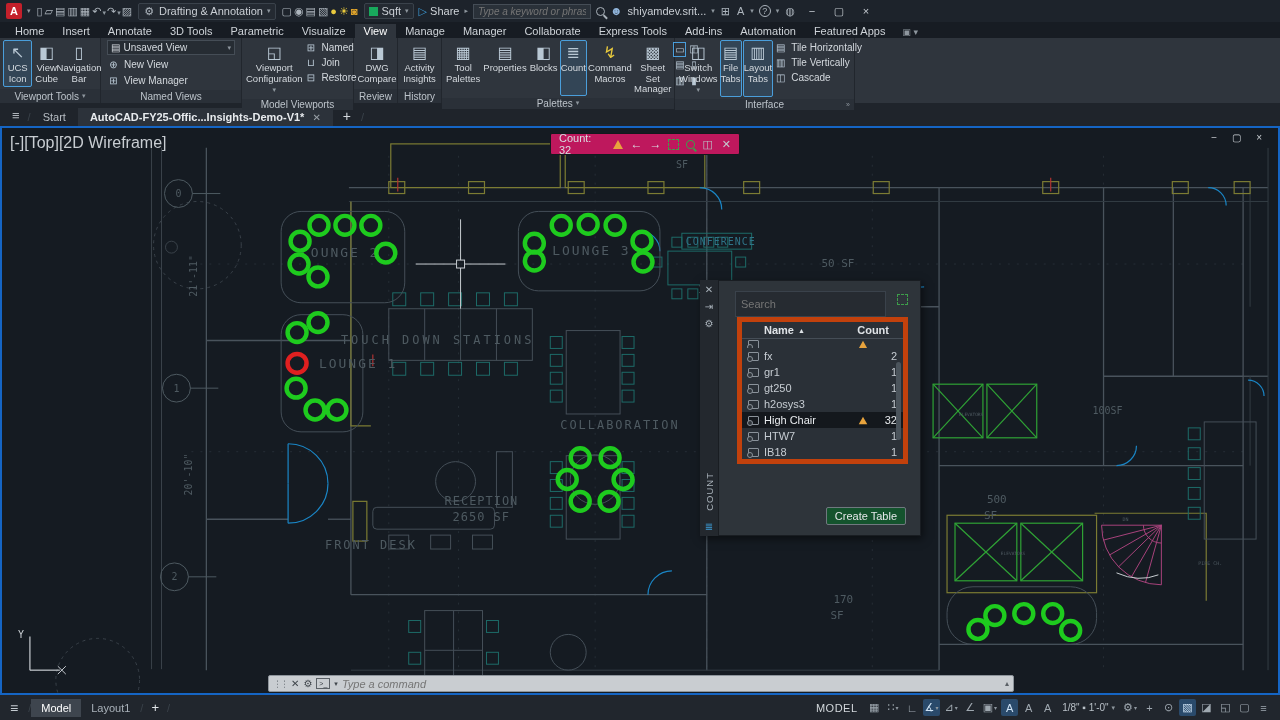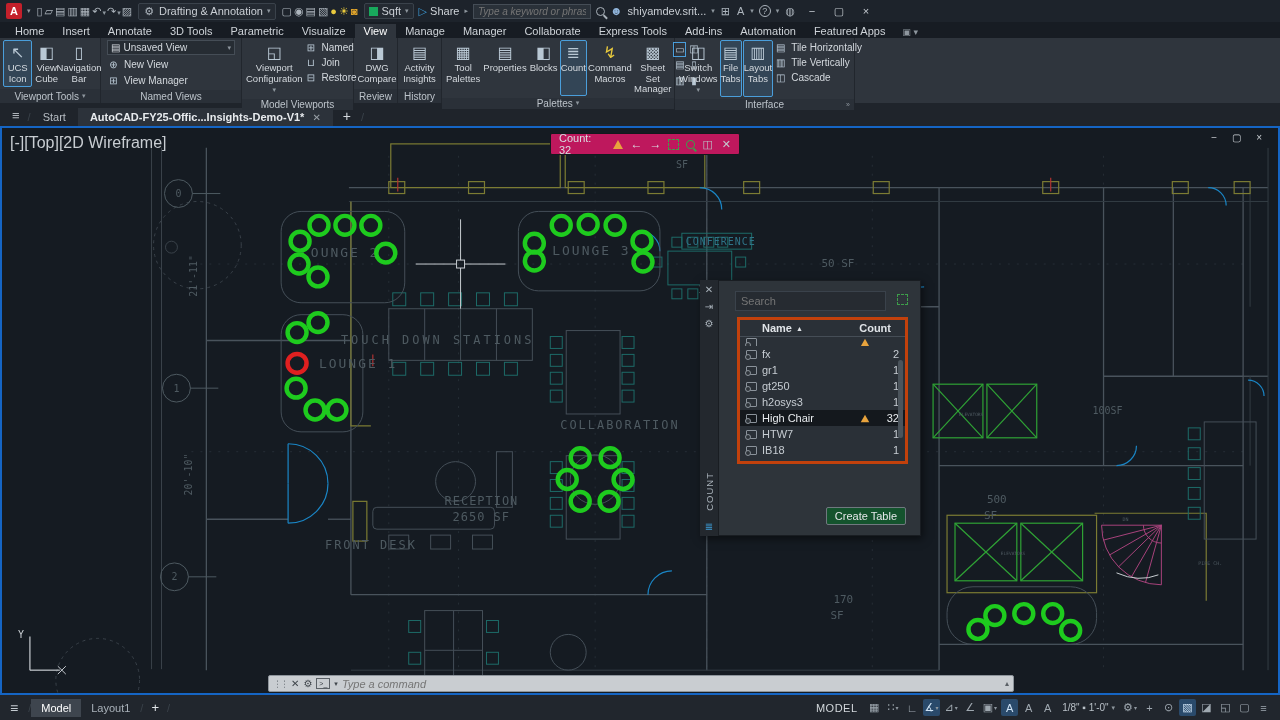--- a/index.html
+++ b/index.html
@@ -56,23 +56,23 @@
   .selicon{width:11px;height:11px;border:1px dashed #3d9e4a;display:inline-block}
   .gmag{position:relative;width:9px;height:9px;border:1.5px solid #3d9e4a;border-radius:50%;display:inline-block}
   .gmag::after{content:"";position:absolute;width:4px;height:1.5px;background:#3d9e4a;transform:rotate(45deg);left:6px;top:8px}
   .ct-x{color:#c4cad0;font-size:11px;margin-left:2px}
   
   #count-palette{position:absolute;left:698px;top:152px;width:221px;height:256px;display:flex;box-shadow:2px 3px 8px rgba(0,0,0,.5)}
   #cp-strip{width:18px;background:#23282e;display:flex;flex-direction:column;align-items:center;padding:4px 0;color:#aab3bb;font-size:10px;gap:6px}
   #cp-title{writing-mode:vertical-rl;transform:rotate(180deg);letter-spacing:1px;font-size:9.5px;color:#aab3bb;margin-top:auto}
   #cp-badge{color:#3d9edb;font-size:10px;margin-top:4px}
   #cp-panel{flex:1;background:#2e343a;position:relative;border:1px solid #191d22}
-  #cp-search{position:absolute;left:16px;top:10px;right:34px;height:20px;background:#262b31;border:1px solid #3a424b;color:#7d868f;font-size:11px;padding:0 5px;font-family:"Liberation Sans",sans-serif}
+  #cp-search{position:absolute;left:16px;top:10px;right:34px;height:26px;background:#262b31;border:1px solid #3a424b;color:#7d868f;font-size:11px;padding:0 5px;font-family:"Liberation Sans",sans-serif}
   #cp-selicon{position:absolute;right:12px;top:13px}
-  #cp-table{position:absolute;left:18px;right:12px;top:36px;height:147px;background:#2a3037;border:3px solid #c2410c;overflow:hidden}
+  #cp-table{position:absolute;left:18px;right:12px;top:36px;height:147px;background:#2a3037;border:5px solid #c2410c;overflow:hidden}
   #cp-head{height:17px;display:flex;align-items:center;font-size:11px;color:#dfe3e7;font-weight:bold;border-bottom:1px solid #454d56;padding:0 6px 0 22px}
   #cp-head .hc{margin-left:auto;margin-right:8px}
   #cp-rows{position:absolute;top:18px;bottom:0;left:0;right:0;overflow:hidden}
   .crow{display:flex;align-items:center;height:16px;padding:0 6px;font-size:11px;color:#c6ccd2;gap:5px}
   .crow.sel{background:#14181d;color:#e8ebee}
   .crow.partial{height:8px;overflow:hidden;align-items:flex-start}
   .blockicon{width:11px;height:9px;border:1px solid #8a929a;border-radius:1px;position:relative;flex:none}
   .blockicon::after{content:"";position:absolute;width:4px;height:4px;border:1px solid #8a929a;border-radius:50%;left:-2px;bottom:-2px;background:#2e343a}
   .crow .nm{flex:1;overflow:hidden;white-space:nowrap}
   .crow .cnt{width:24px;text-align:right}

